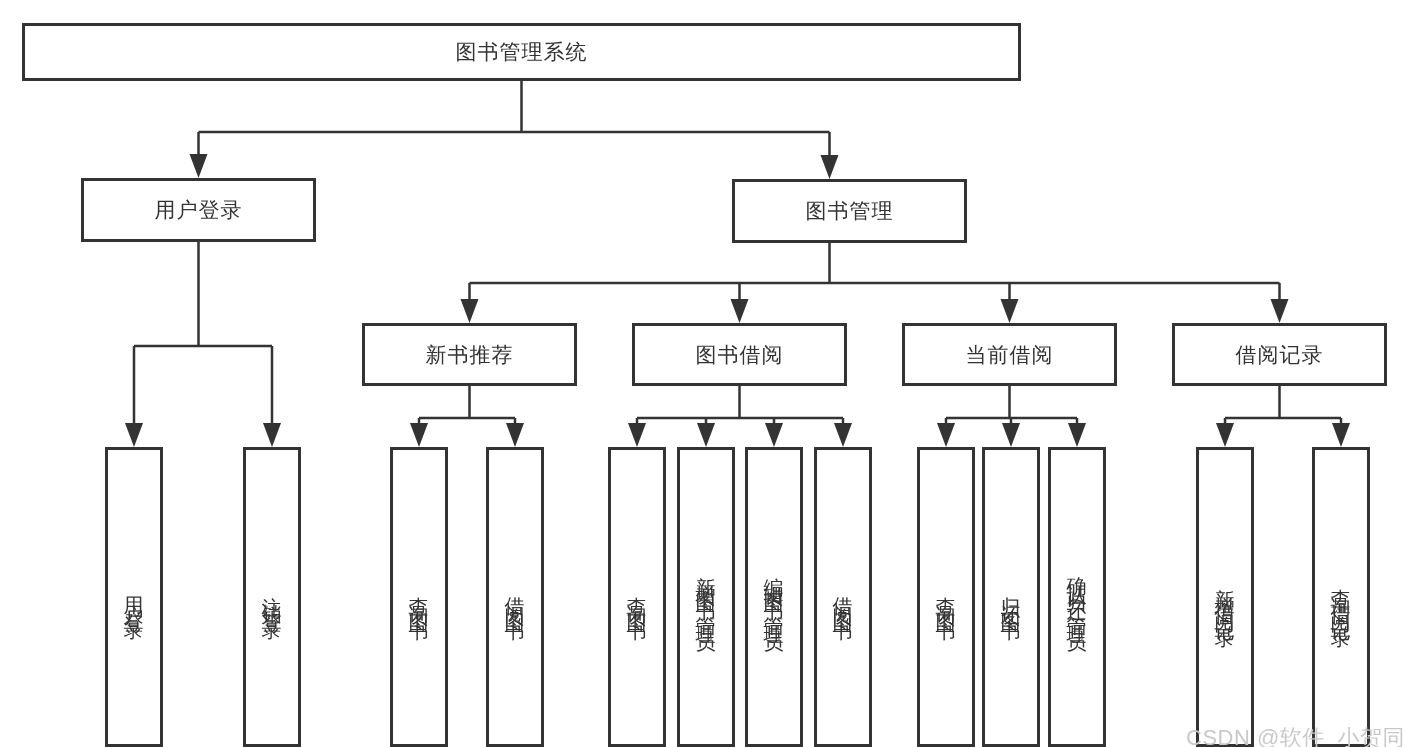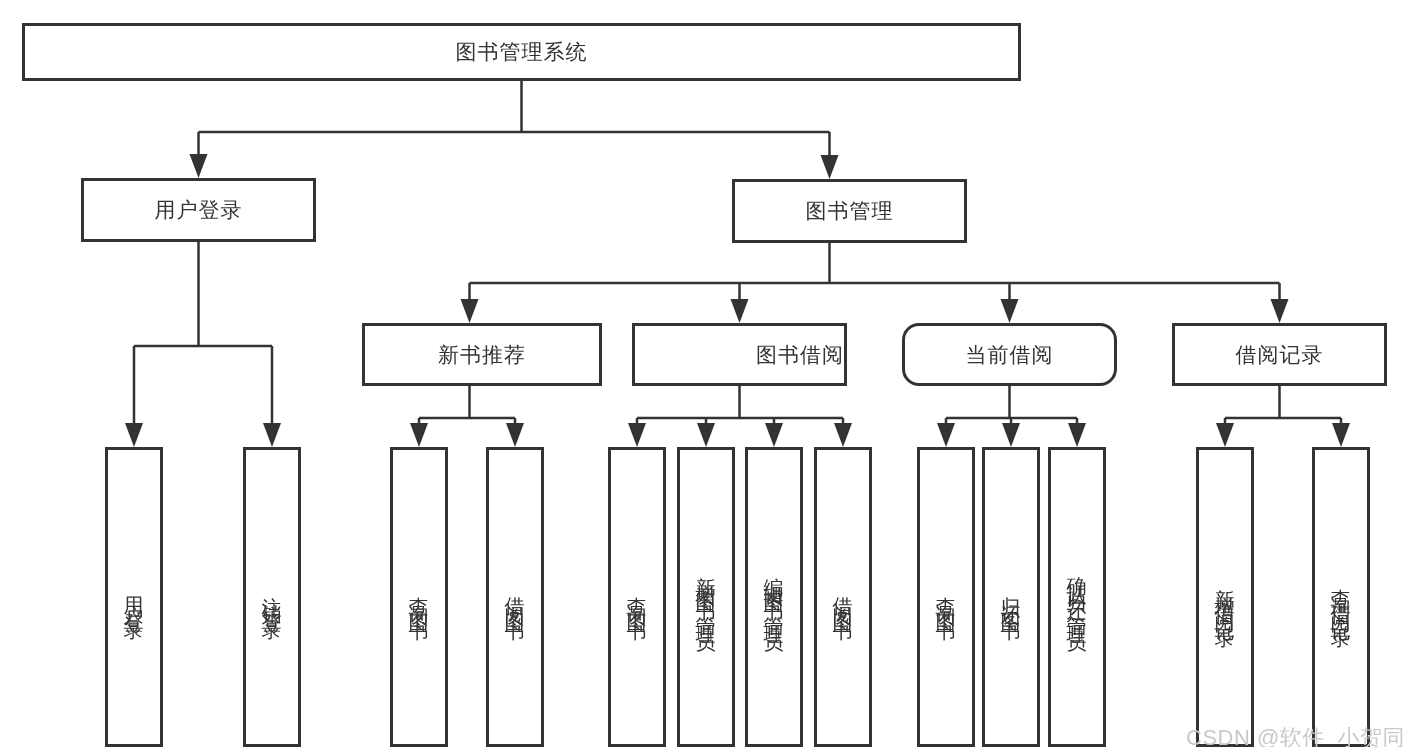--- a/index.html
+++ b/index.html
@@ -15,23 +15,23 @@
   }
   .h-box{font-size:21px;letter-spacing:1px;white-space:nowrap;}
   .v-box .v-label{
     writing-mode:vertical-rl;text-orientation:mixed;
     font-size:20px;letter-spacing:8px;line-height:1;
   }
   
   .n-root{left:22px;top:13px;width:999px;height:58px;}
   .n-user-login{left:81px;top:168px;width:235px;height:64px;}
   .n-book-mgmt{left:732px;top:169px;width:235px;height:64px;}
-  .n-new-rec{left:362px;top:313px;width:240px;height:63px;}
-  .n-borrow{left:632px;top:313px;width:215px;height:63px;justify-content:flex-end;}
-  .n-current{left:902px;top:313px;width:215px;height:63px;border-radius:17px;}
+  .n-new-rec{left:362px;top:313px;width:215px;height:63px;}
+  .n-borrow{left:632px;top:313px;width:215px;height:63px;}
+  .n-current{left:902px;top:313px;width:215px;height:63px;}
   .n-records{left:1172px;top:313px;width:215px;height:63px;}
   
   .leaf{top:437px;width:58px;height:300px;}
   .l-1a{left:105px;}  .l-1b{left:243px;}
   .l-2a{left:390px;}  .l-2b{left:486px;}
   .l-3a{left:608px;}  .l-3b{left:677px;}  .l-3c{left:745px;}  .l-3d{left:814px;}
   .l-4a{left:917px;}  .l-4b{left:982px;}  .l-4c{left:1048px;}
   .l-5a{left:1196px;} .l-5b{left:1312px;}
   .watermark{
     position:absolute;left:1186px;top:713px;z-index:10;

